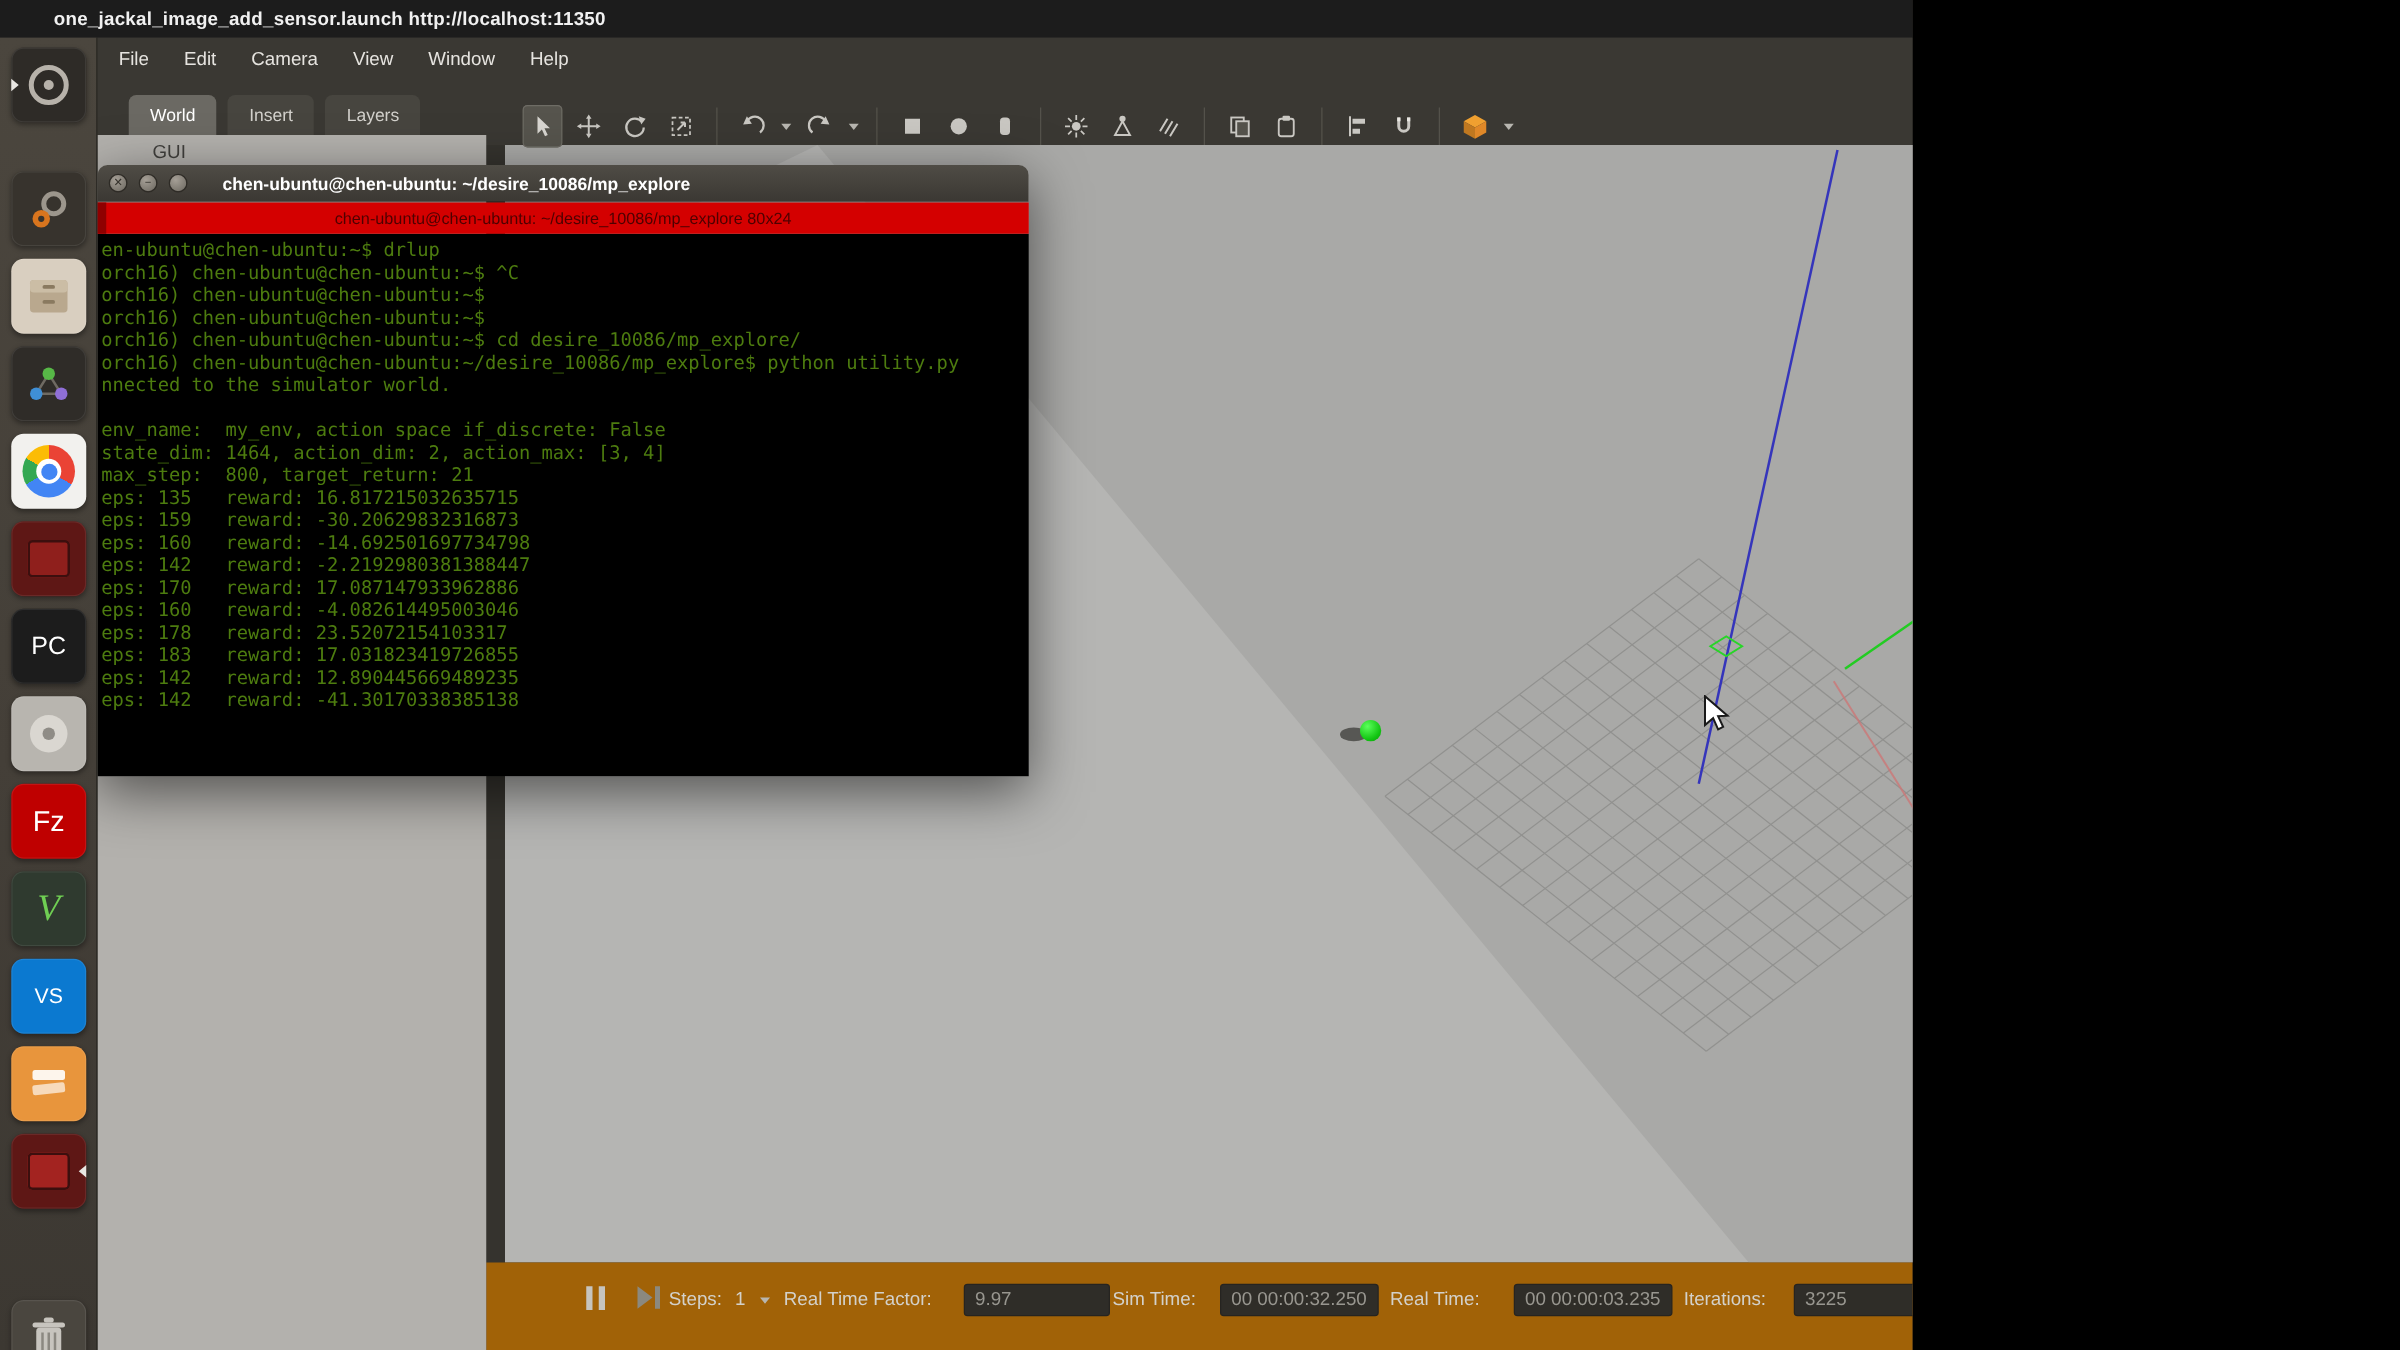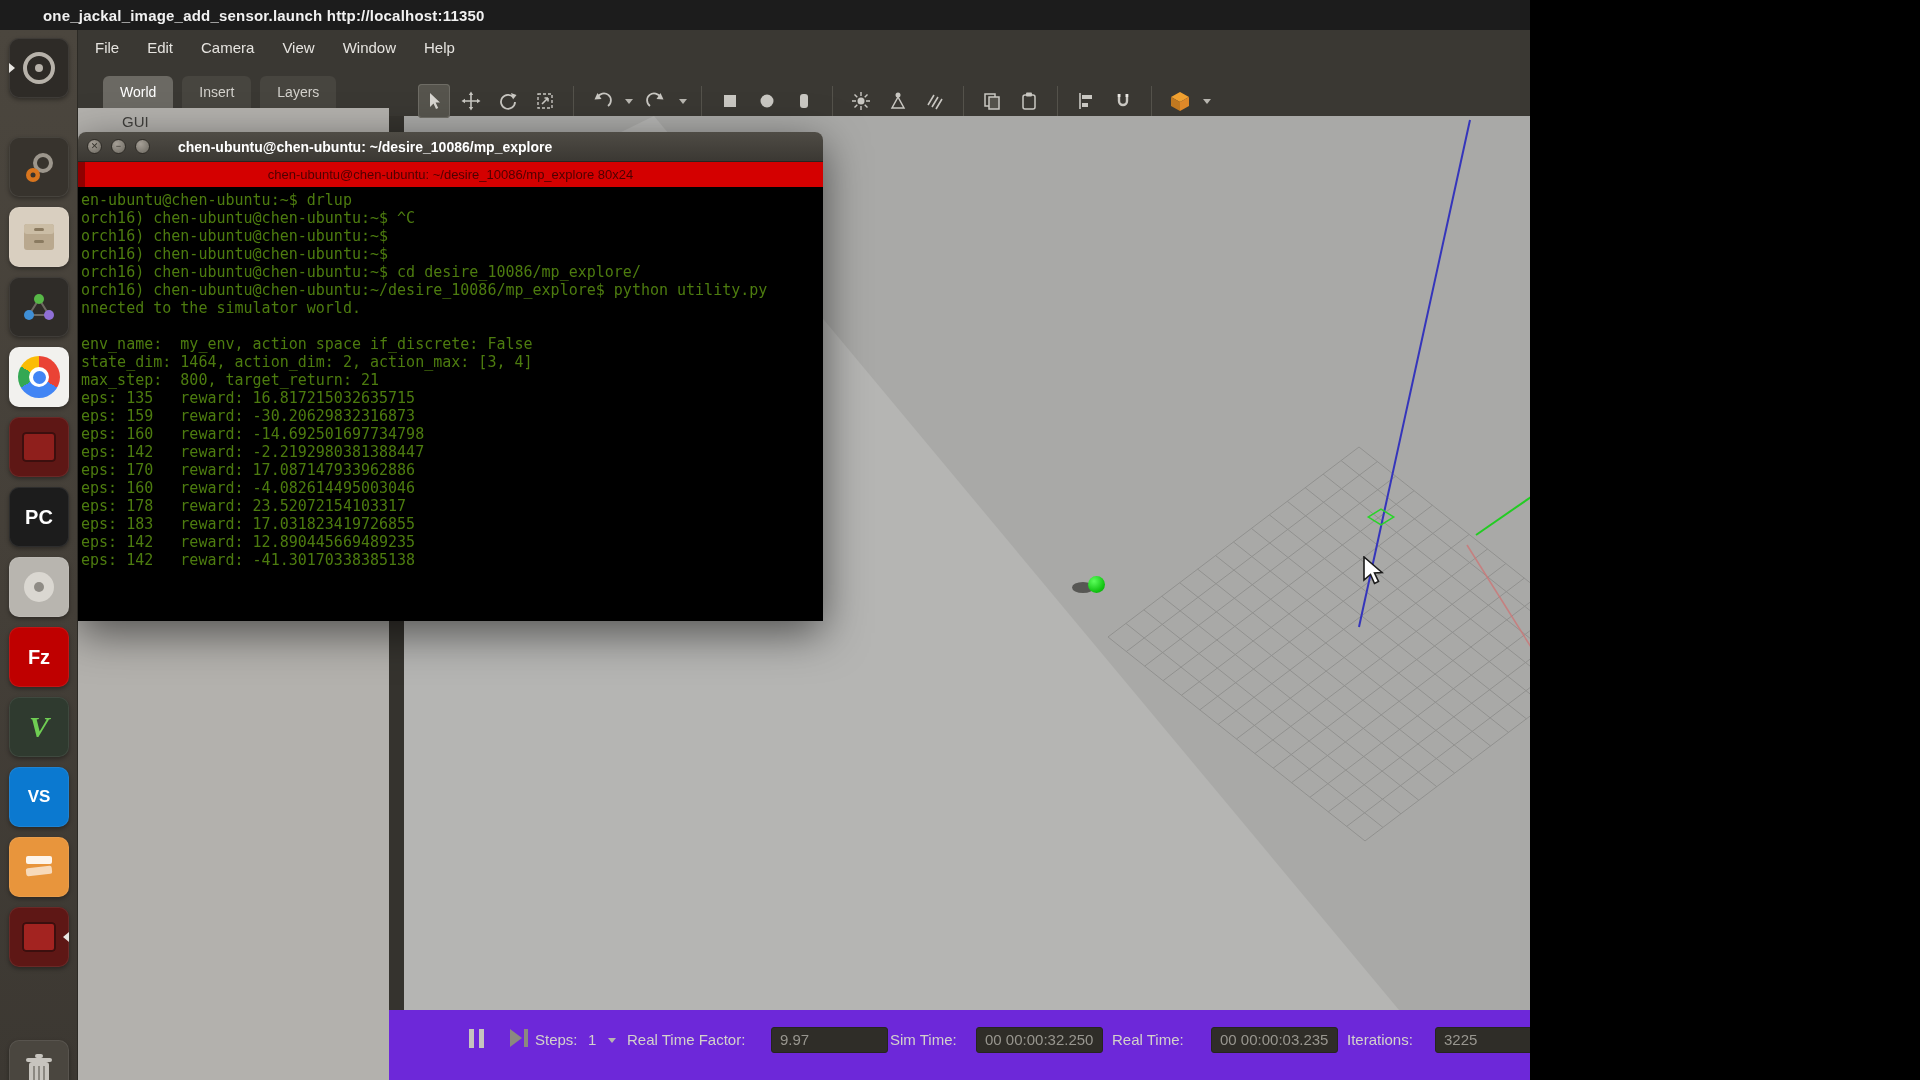--- a/index.html
+++ b/index.html
@@ -11,21 +11,21 @@
   #top-bar{position:absolute;left:0;top:0;width:1920px;height:30px;background:#1c1c1c;
     color:#f1f1f1;display:flex;align-items:center;z-index:90}
   #top-bar .sys-title{margin-left:43px;font-size:15px;font-weight:bold;letter-spacing:.2px}
   #tray{margin-left:auto;display:flex;align-items:center;gap:17px;margin-right:16px}
   #tray .clock{font-size:15px}
 
   
   #dock{position:absolute;left:0;top:30px;width:78px;height:1050px;z-index:80;
     background:linear-gradient(180deg,#4b463e 0%,#443f38 55%,#3c3832 100%);border-right:1px solid #2c2a25}
   .dock-item{position:absolute;left:9px;width:60px;height:60px;border-radius:10px;
-    display:flex;align-items:center;justify-content:center;font-weight:bold;
+    display:flex;align-items:center;justify-content:center;font-weight:normal;
     box-shadow:inset 0 0 0 1px rgba(255,255,255,.08),0 2px 4px rgba(0,0,0,.35)}
   .pip{position:absolute;left:0;width:0;height:0;border-top:5px solid transparent;
     border-bottom:5px solid transparent;border-left:6px solid #e8e6e2}
   .pip-r{position:absolute;right:0;width:0;height:0;border-top:5px solid transparent;
     border-bottom:5px solid transparent;border-right:6px solid #e8e6e2}
 
   
   #gz-header{position:absolute;left:78px;top:30px;width:1842px;height:86px;background:#3a3833;z-index:10}
   #menubar{height:34px;display:flex;align-items:center;gap:28px;padding-left:17px;
     color:#e6e4e0;font-size:15px}
@@ -68,21 +68,21 @@
   #term-title{color:#ffffff;font-weight:bold;font-size:14px;margin-left:28px;white-space:nowrap}
   #term-tab{height:25px;background:#d40000;display:flex;align-items:center;justify-content:center;
     position:relative}
   #term-tab .tab-edge{position:absolute;left:0;top:0;width:7px;height:25px;background:#8f0000}
   #term-tab-title{color:#4e0000;font-size:13px}
   #term-body{height:434px;background:#000;padding:4px 0 0 3px;overflow:hidden;
     font-family:"DejaVu Sans Mono",monospace;font-size:15px;color:#4d7c0f}
   .tline{height:18px;white-space:pre}
 
   
-  #time-region{position:absolute;left:389px;top:1010px;width:1531px;height:70px;background:#6d28d9;z-index:8}
+  #time-region{position:absolute;left:389px;top:1010px;width:1531px;height:70px;background:#a16207;z-index:8}
   .tp-label{position:absolute;top:17px;height:26px;line-height:26px;font-size:15px;color:#d3d1cb;white-space:nowrap}
   .tp-box{position:absolute;top:17px;height:26px;line-height:24px;font-size:15px;color:#98968f;
     background:#2f2d28;border:1px solid #262420;border-radius:3px;padding-left:8px;white-space:nowrap}
   #pause-btn{position:absolute;left:80px;top:19px;display:flex;gap:5px;cursor:pointer}
   #pause-btn span{width:5px;height:19px;background:#c6c4be}
   #step-btn{position:absolute;left:121px;top:19px;display:flex;align-items:center;cursor:pointer}
   #step-btn .tri{width:0;height:0;border-top:9px solid transparent;border-bottom:9px solid transparent;
     border-left:12px solid #8b897f}
   #step-btn .bar{width:4px;height:18px;background:#8b897f;margin-left:2px}
   #steps-caret{position:absolute;left:219px;top:28px}
@@ -177,21 +177,21 @@
     </div>
     <div class="dock-item" style="top:457px;background:#1c1c1c;color:#fff;font-size:20px">
       <span>PC</span>
     </div>
     <div class="dock-item" style="top:527px;background:#b8b5af">
       <svg width="38" height="38">
         <ellipse cx="19" cy="19" rx="15" ry="15" fill="#dad7d1"></ellipse>
         <ellipse cx="19" cy="19" rx="5" ry="5" fill="#8f8c86"></ellipse>
       </svg>
     </div>
-    <div class="dock-item" style="top:597px;background:#bf0000;color:#fff;font-size:20px">
+    <div class="dock-item" style="top:597px;background:#bf0000;color:#fff;font-size:23px">
       <span>Fz</span>
     </div>
     <div class="dock-item" style="top:667px;background:#2f3a2f">
       <span style="color:#6fce53;font-size:30px;font-family:'Liberation Serif',serif;font-style:italic">V</span>
     </div>
     <div class="dock-item" style="top:737px;background:#0b79d0;color:#fff;font-size:17px">
       <span>VS</span>
     </div>
     <div class="dock-item" style="top:807px;background:#e8953c">
       <svg width="38" height="38">

